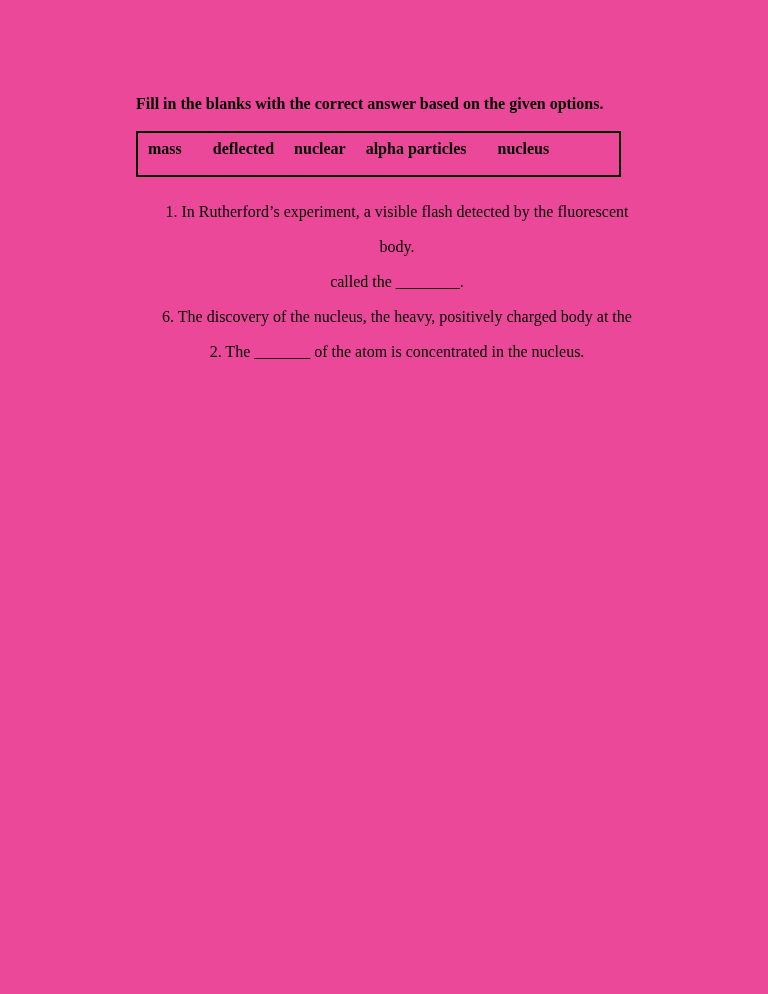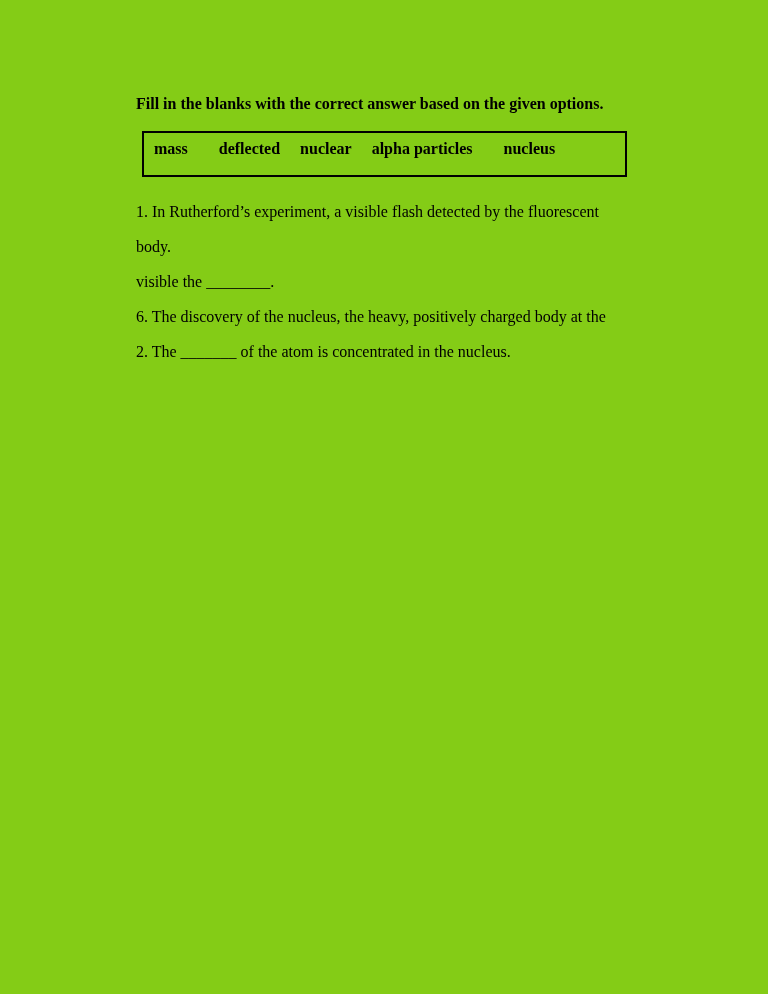--- a/index.html
+++ b/index.html
@@ -4,40 +4,39 @@
 <style>
   html, body {
     margin: 0;
     padding: 0;
     background: #ffffff;
   }
   .page {
     position: relative;
     width: 768px;
     height: 994px;
-    background: #84cc16;
+    background: #ec4899;
     overflow: hidden;
     font-family: "Liberation Serif", "DejaVu Serif", serif;
     color: #000000;
   }
   .content {
     position: absolute;
     left: 136px;
     top: 93px;
     width: 522px;
   }
   .title {
     font-weight: 700;
     font-size: 16px;
     line-height: 21px;
     margin: 0 0 17px 0;
     white-space: pre;
   }
   .word-bank {
-    margin-left: 6px;
     width: 485px;
     height: 46px;
     box-sizing: border-box;
     border: 2px solid #000000;
     padding: 5px 0 0 10px;
     font-weight: 700;
     font-size: 16px;
     line-height: 21px;
   }
   .wb-word {
@@ -51,20 +50,21 @@
     margin-top: 22px;
   }
   .question {
     font-size: 16px;
     line-height: 25px;
     margin: 0 0 10px 0;
   }
   .question .line {
     display: block;
     white-space: pre;
+    text-align: center;
   }
 </style>
 </head>
 <body>
 
 <div class="page">
   <div class="content">
 
     <p class="title">Fill in the blanks with the correct answer based on the given options.</p>
 
@@ -76,21 +76,21 @@
 
       <p class="question">
         <span class="line">1. In Rutherford’s experiment, a visible flash detected by the fluorescent</span>
       </p>
 
       <p class="question">
         <span class="line">body.</span>
       </p>
 
       <p class="question">
-        <span class="line">visible the ________.</span>
+        <span class="line">called the ________.</span>
       </p>
 
       <p class="question">
         <span class="line">6. The discovery of the nucleus, the heavy, positively charged body at the</span>
       </p>
 
       <p class="question">
         <span class="line">2. The _______ of the atom is concentrated in the nucleus.</span>
       </p>
 

